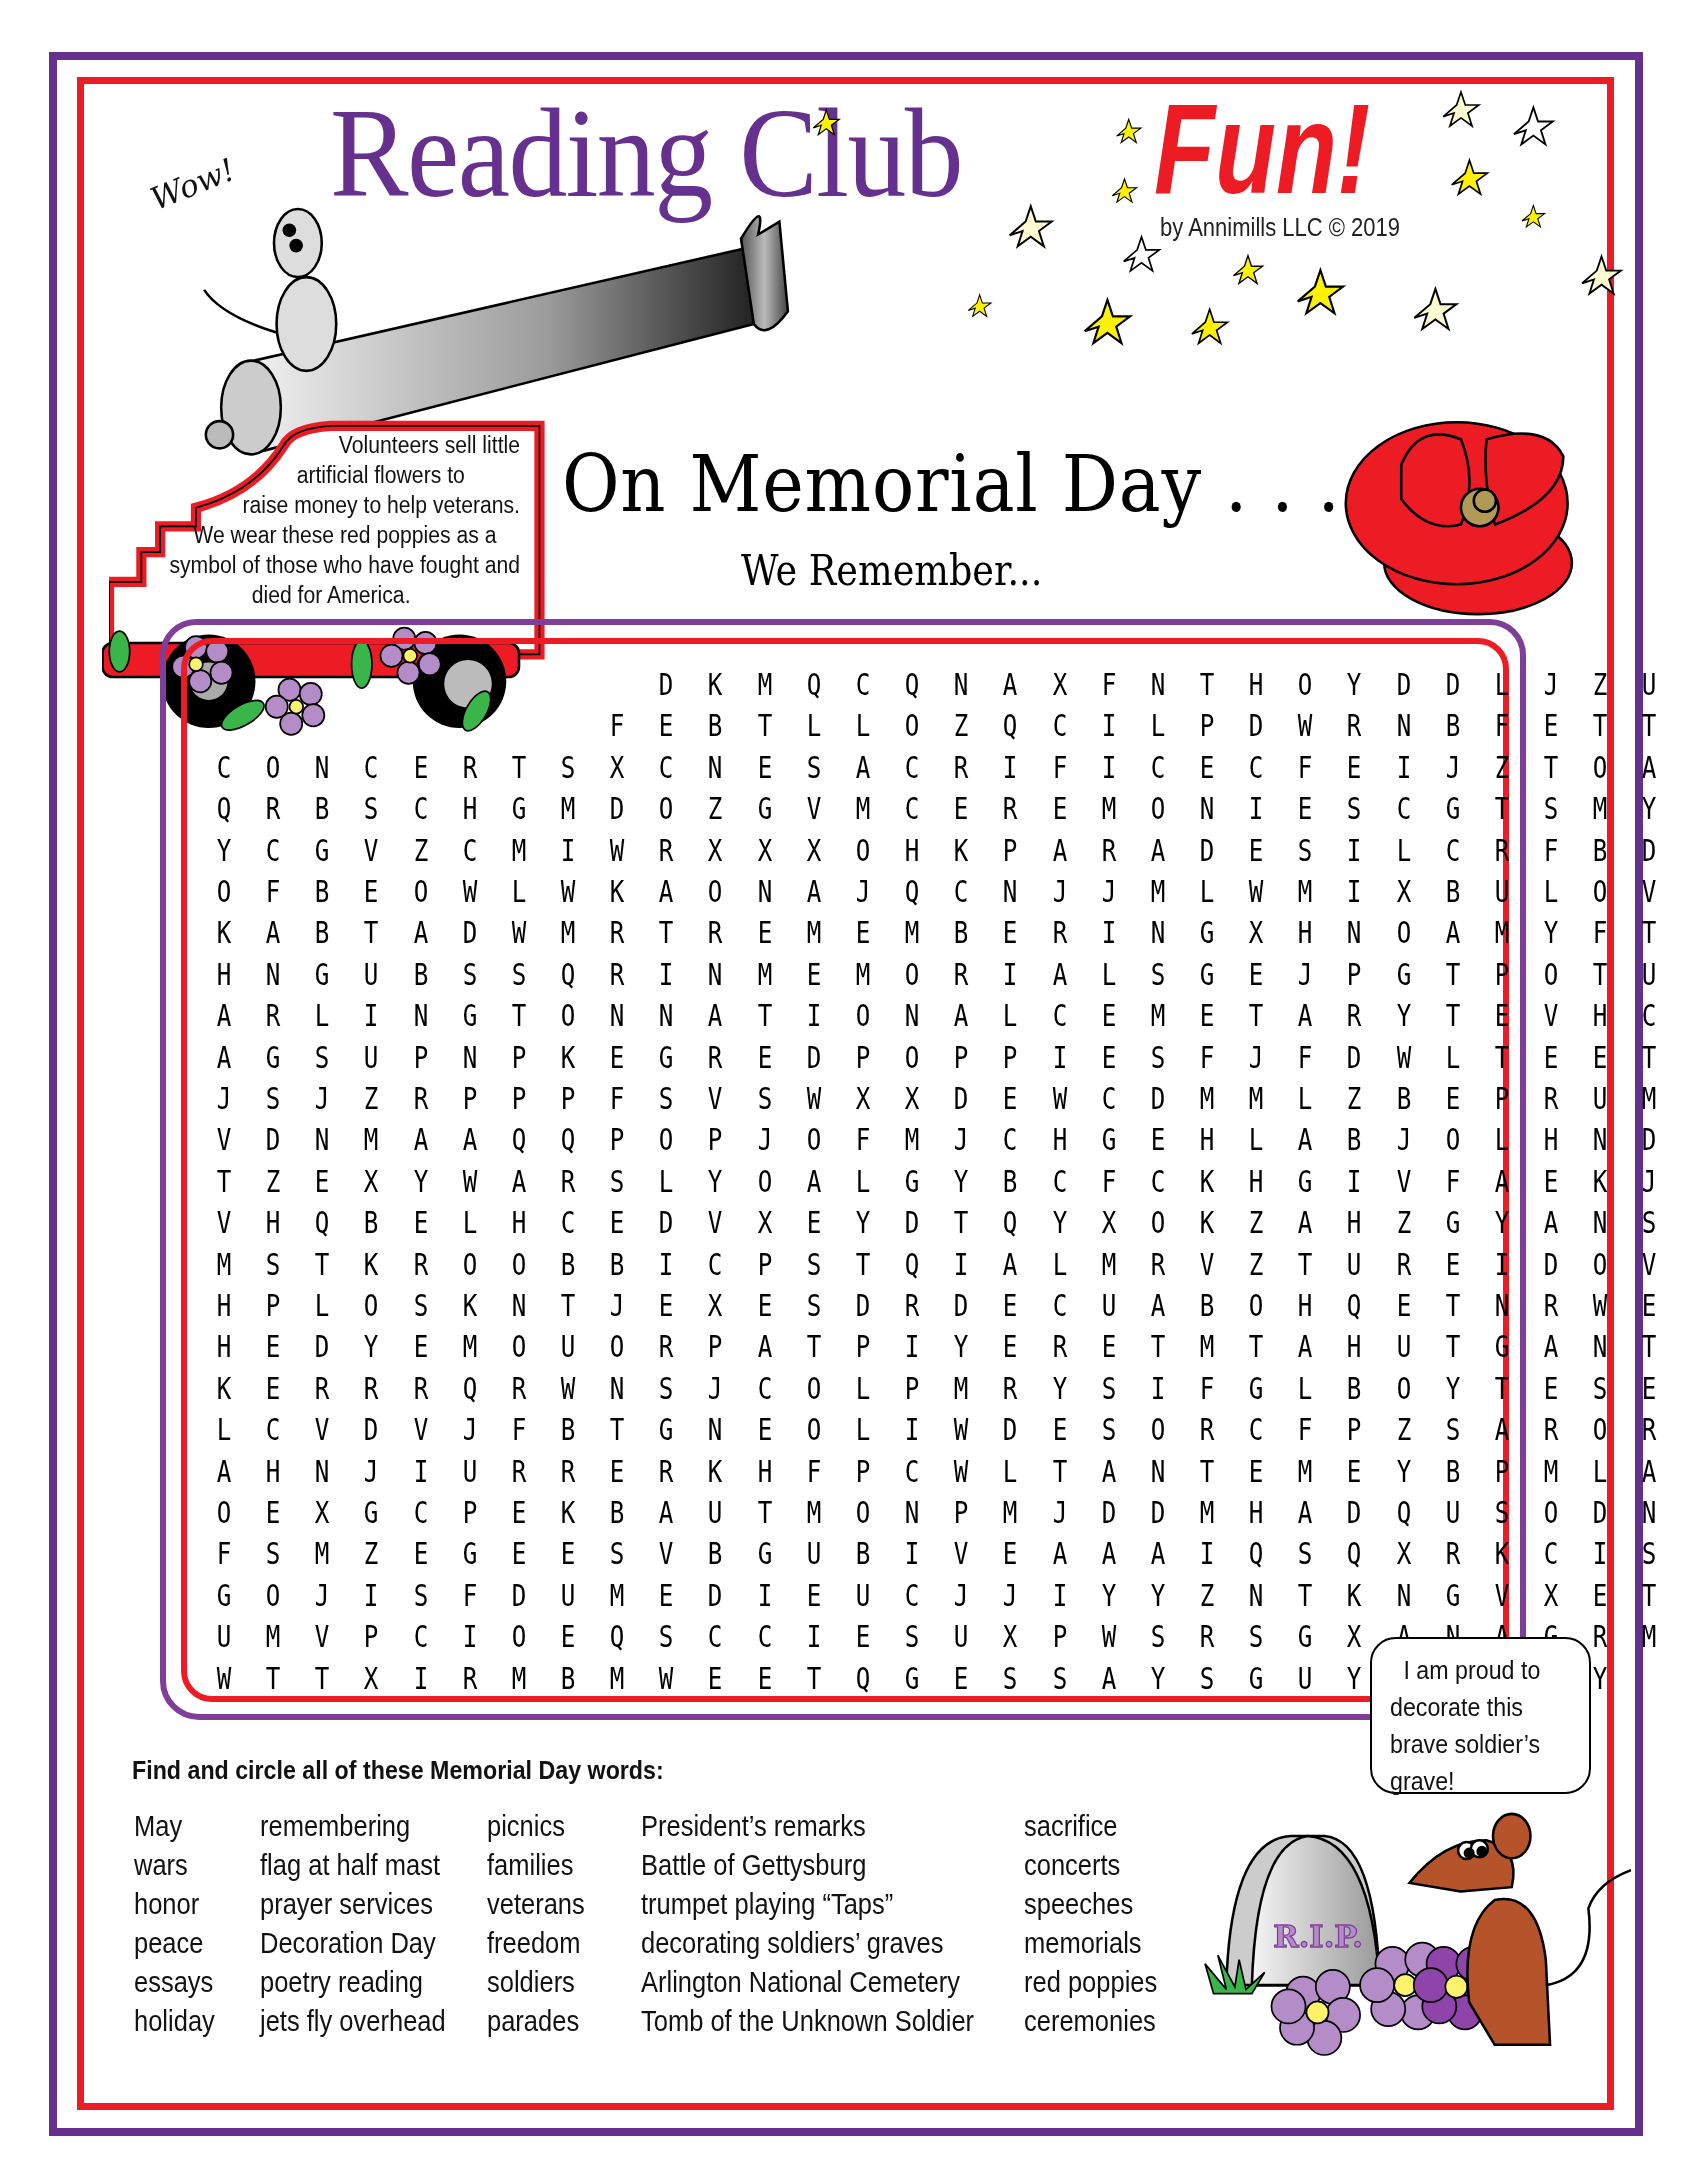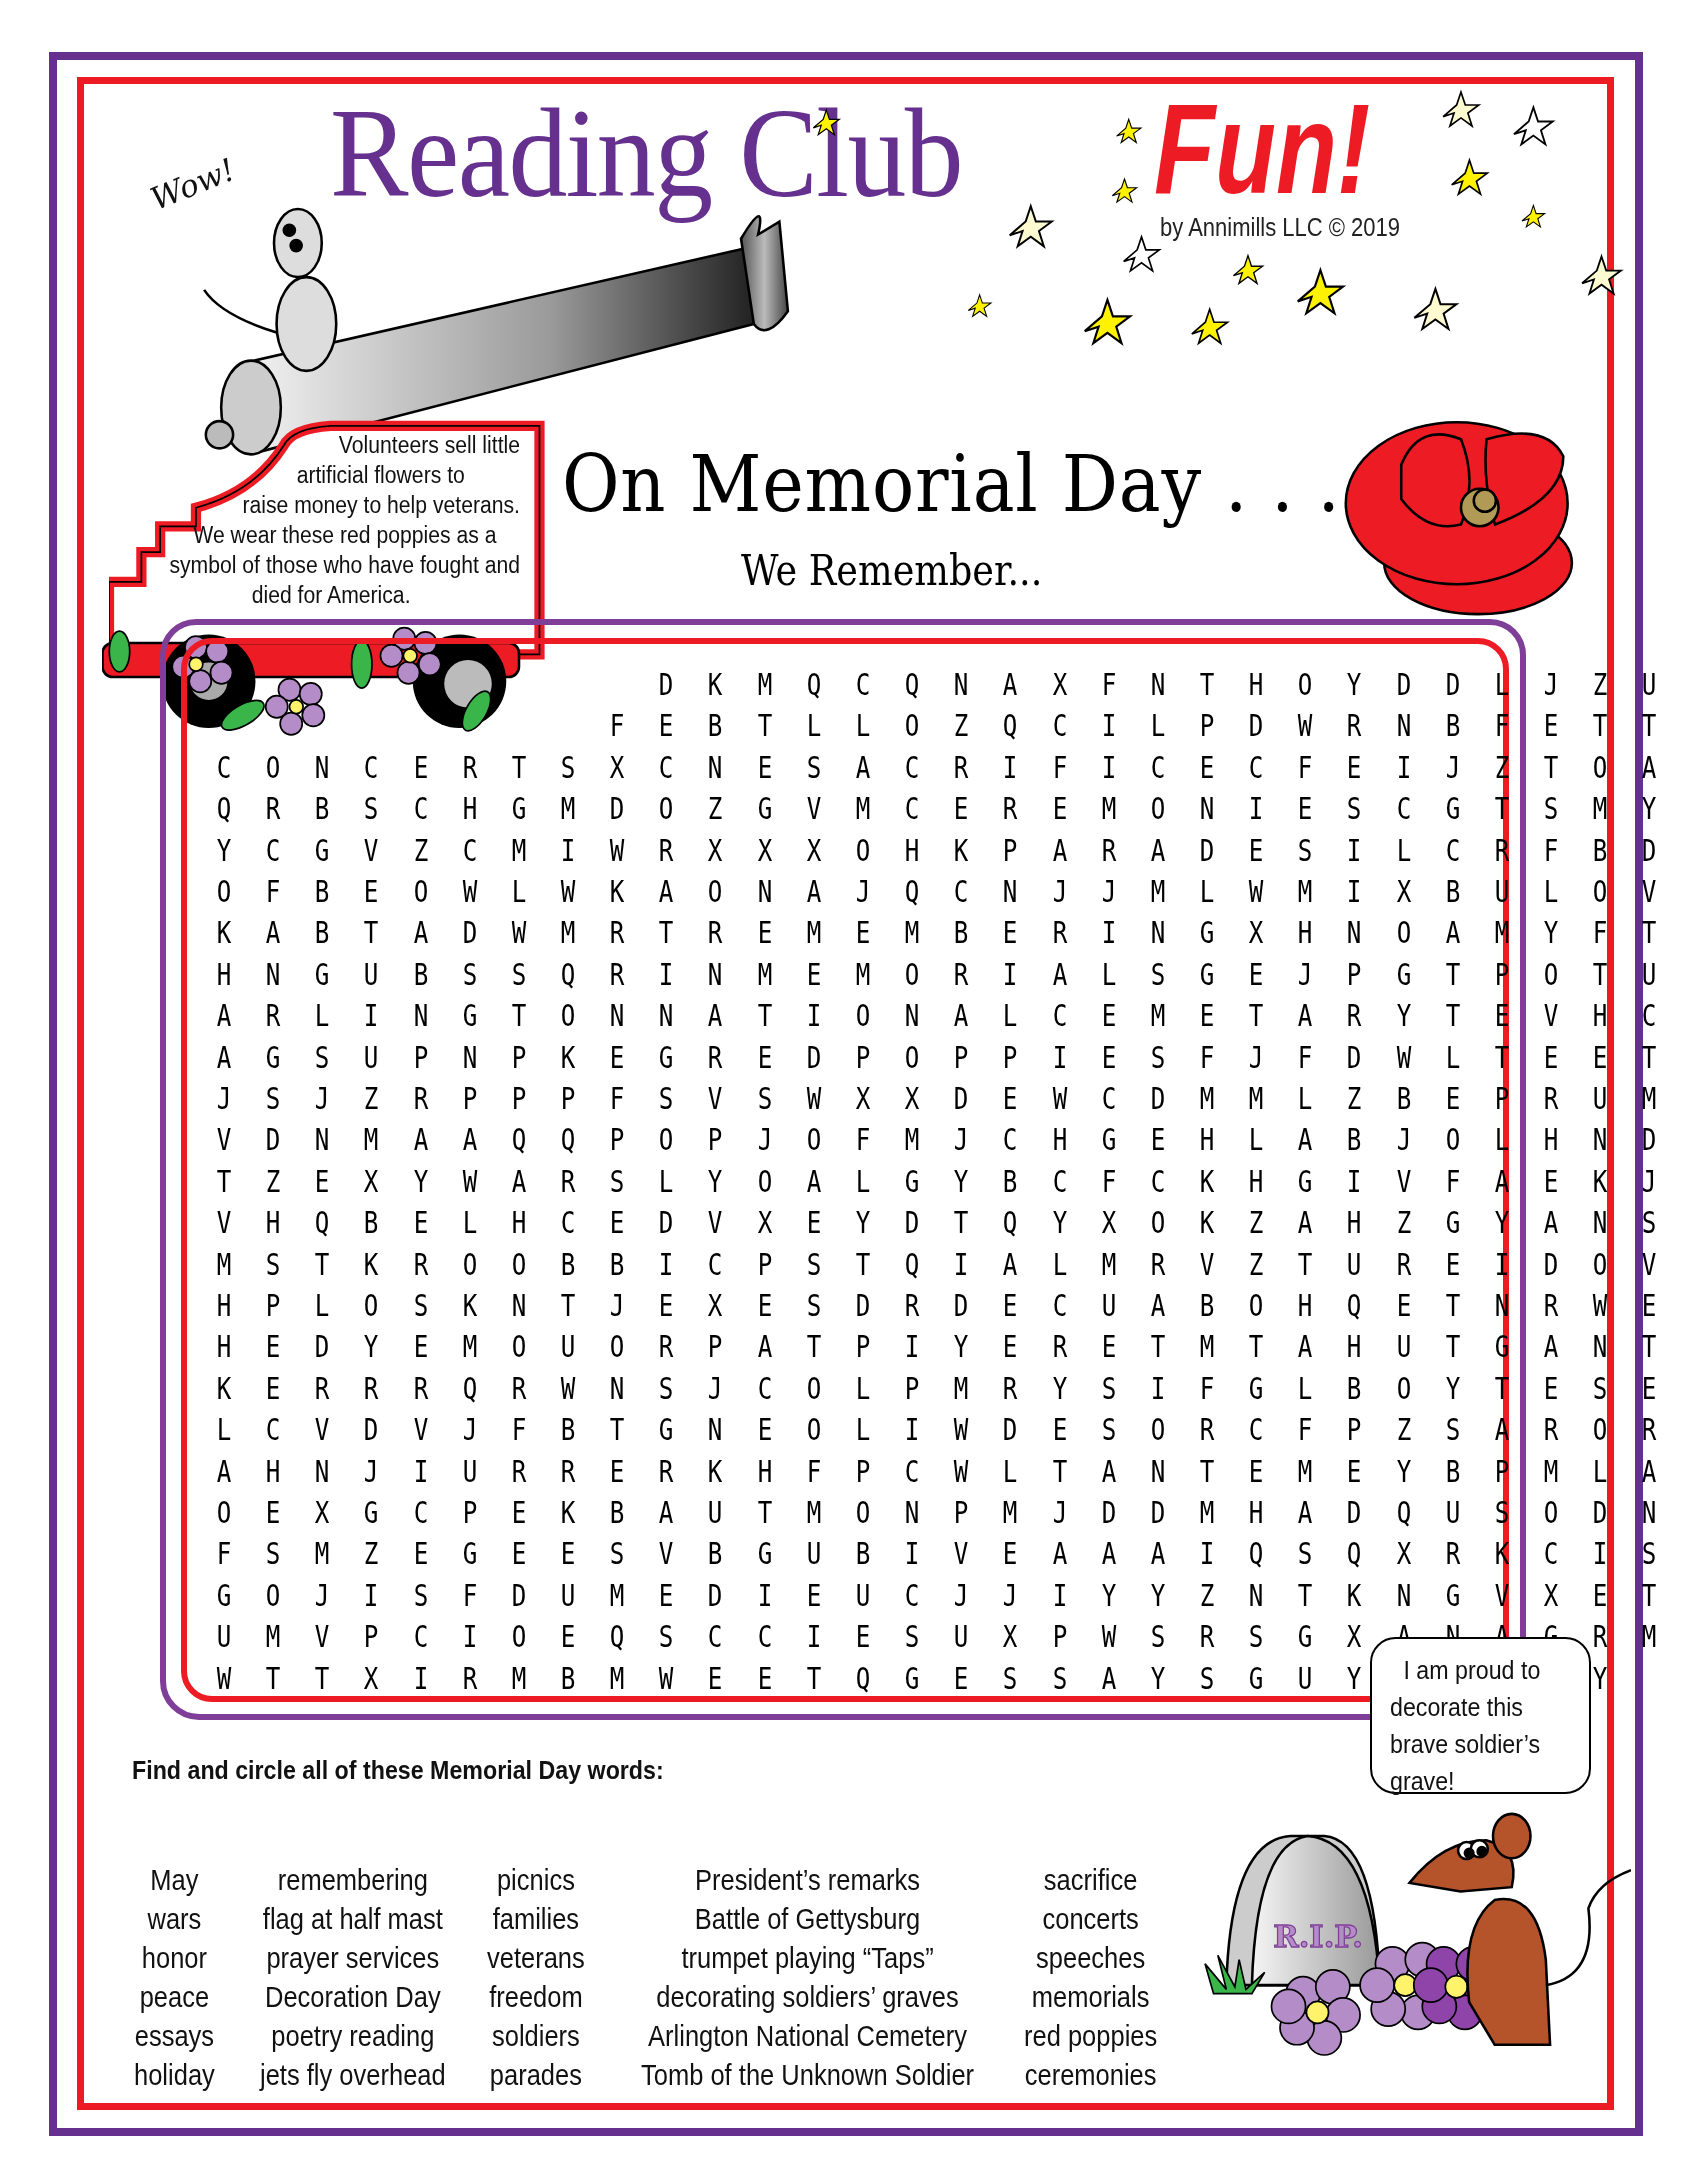--- a/index.html
+++ b/index.html
@@ -15,21 +15,21 @@
   .wow{left:149px;top:166px;font-family:"DejaVu Serif",serif;font-style:italic;font-size:31px;transform:rotate(-22deg);color:#111;}
   .heading{left:562px;top:439px;font-family:"DejaVu Serif",serif;font-size:78px;color:#000;white-space:nowrap;letter-spacing:0.9px;transform:scaleX(0.9);transform-origin:left top;}
   .subheading{left:741px;top:545px;font-family:"DejaVu Serif",serif;font-size:43px;color:#000;white-space:nowrap;transform:scaleX(0.85);transform-origin:left top;}
   .cannon-box{left:109px;top:407px;width:439px;height:256px;}
   .cannon-text{left:128px;top:430px;width:392px;font-size:23px;line-height:30px;text-align:right;color:#111;transform:scaleX(0.92);transform-origin:right top;}
   .cannon-text .l{display:block;}
   .grid{left:204px;top:664px;}
   .row{position:absolute;left:0;height:41px;}
   .cell{position:absolute;width:40px;text-align:center;font-family:"DejaVu Sans Mono",monospace;font-size:31px;line-height:41px;color:#000;transform:scaleX(0.78);}
   .find-title{left:132px;top:1755px;font-size:26.4px;font-weight:bold;color:#111;transform:scaleX(0.88);transform-origin:left top;white-space:nowrap;}
-  .wcol{position:absolute;top:1860px;text-align:center;}
+  .wcol{position:absolute;top:1806px;}
   .wcol div{font-size:30px;line-height:39px;color:#111;white-space:nowrap;transform:scaleX(0.85);transform-origin:left top;}
   .bubble{left:1370px;top:1637px;width:217px;height:153px;border:2.6px solid #000;border-radius:25.6px;background:#fff;}
   .bubble-text{left:1390px;top:1652px;width:196px;font-size:26.4px;line-height:37px;color:#111;transform:scaleX(0.88);transform-origin:left top;}
 </style>
 </head>
 <body>
 
 <div class="abs frame-outer"></div>
 <div class="abs frame-inner"></div>
 

